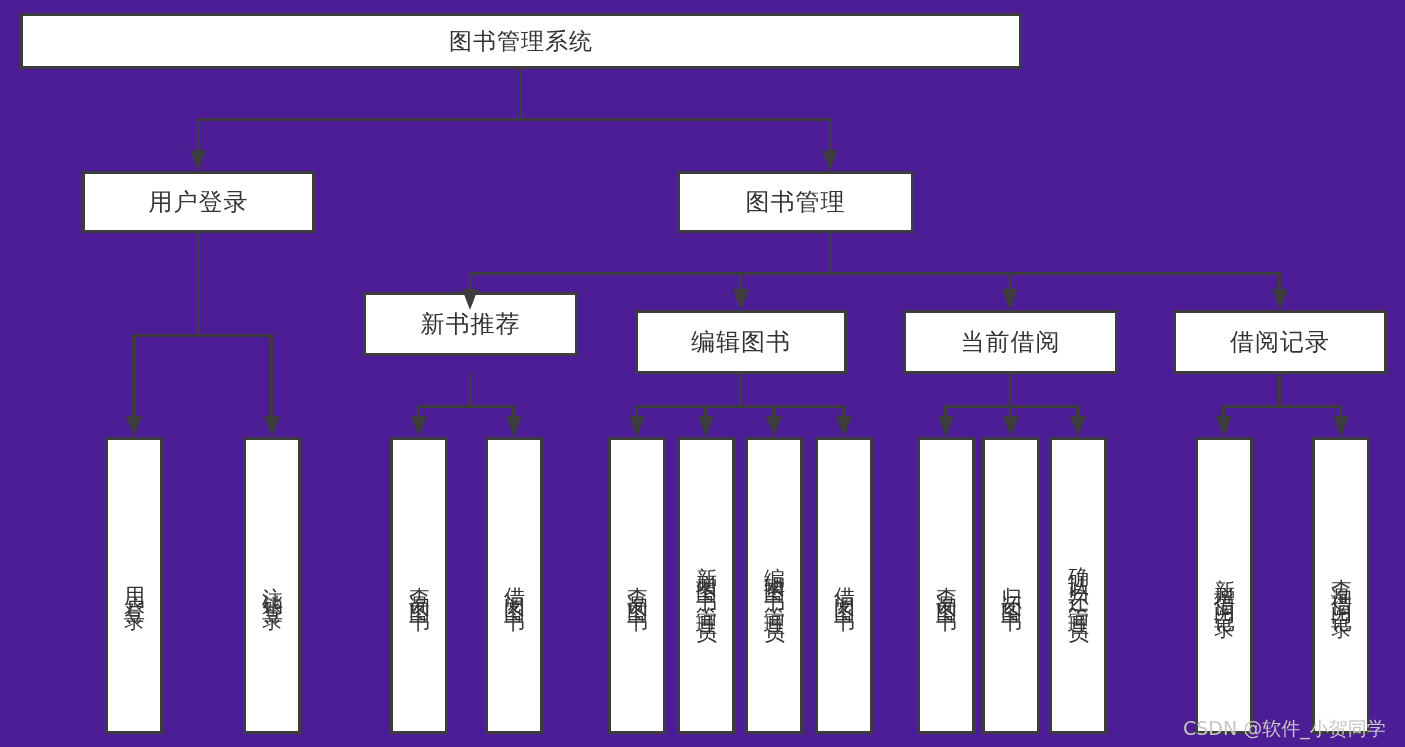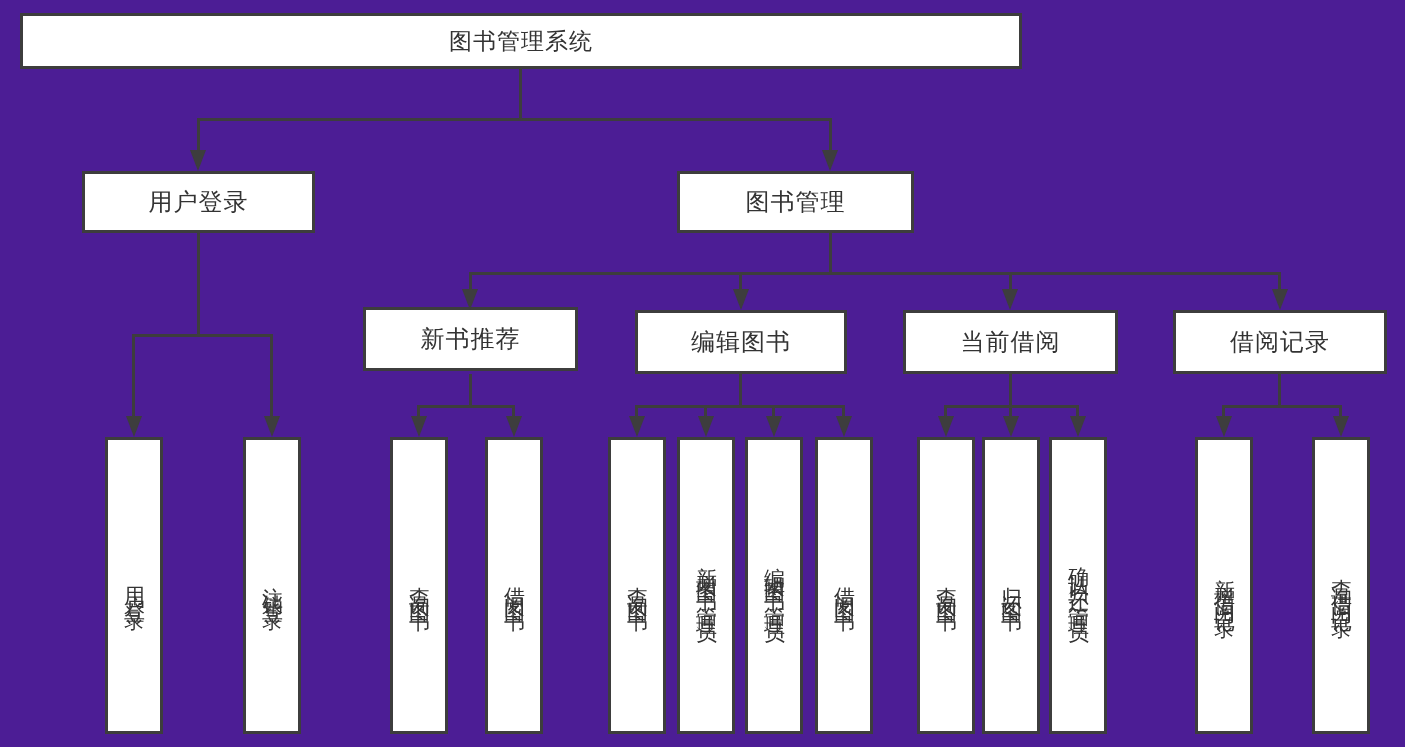--- a/index.html
+++ b/index.html
@@ -25,21 +25,21 @@
     <span>图书管理系统</span>
   </div>
 
   <div class="box h" style="left:82px;top:171px;width:233px;height:62px">
     <span>用户登录</span>
   </div>
   <div class="box h" style="left:677px;top:171px;width:237px;height:62px">
     <span>图书管理</span>
   </div>
 
-  <div class="box h" style="left:363px;top:307px;width:215px;height:64px">
+  <div class="box h" style="left:363px;top:292px;width:215px;height:64px">
     <span>新书推荐</span>
   </div>
   <div class="box h" style="left:635px;top:310px;width:212px;height:64px">
     <span>编辑图书</span>
   </div>
   <div class="box h" style="left:903px;top:310px;width:215px;height:64px">
     <span>当前借阅</span>
   </div>
   <div class="box h" style="left:1173px;top:310px;width:214px;height:64px">
     <span>借阅记录</span>
@@ -141,14 +141,15 @@
   <div class="arrow" style="left:1003px;top:416px"></div>
   <div class="arrow" style="left:1070px;top:416px"></div>
 
   <div class="vline" style="left:1278px;top:374px;height:33px"></div>
   <div class="hline" style="left:1222px;top:405px;width:120px"></div>
   <div class="vline" style="left:1222px;top:405px;height:12px"></div>
   <div class="vline" style="left:1339px;top:405px;height:12px"></div>
   <div class="arrow" style="left:1216px;top:416px"></div>
   <div class="arrow" style="left:1333px;top:416px"></div>
 
+  <div class="watermark">CSDN @软件_小贺同学</div>
 
 </div>
 
 </body></html>

